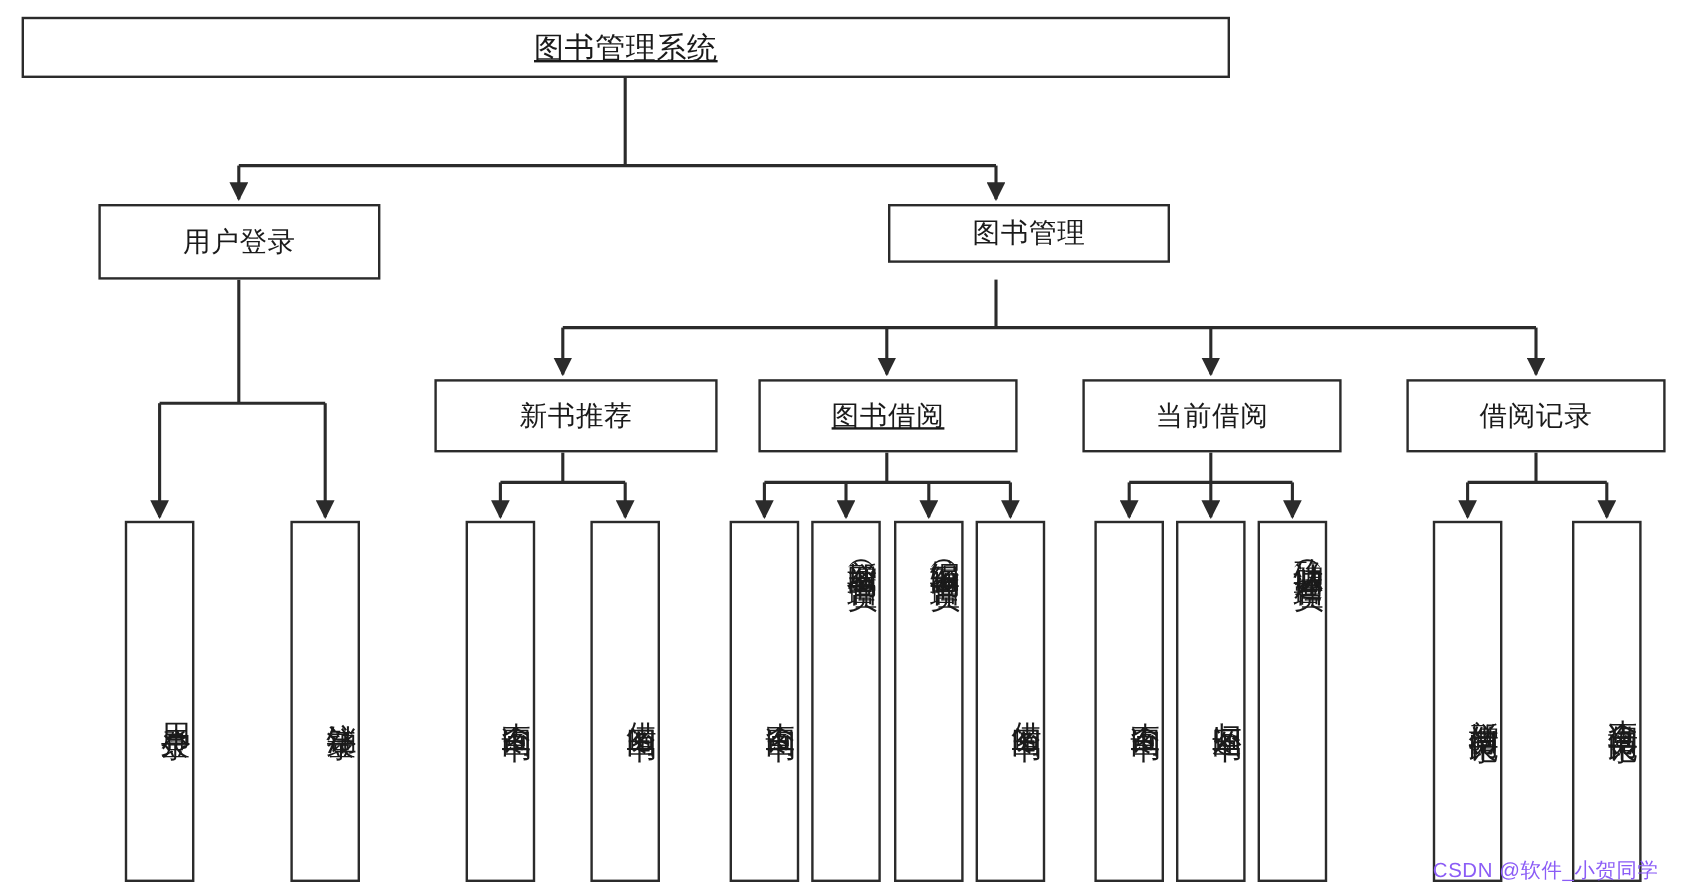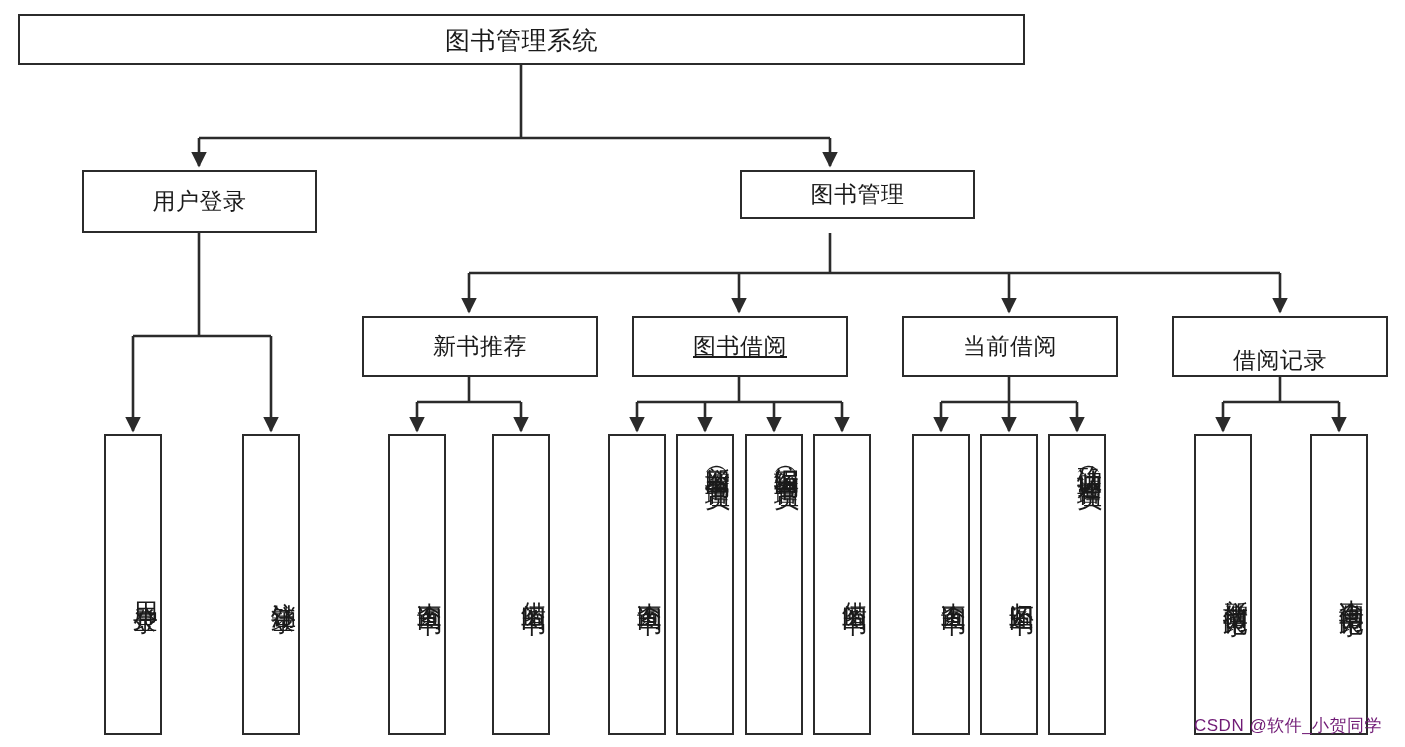--- a/index.html
+++ b/index.html
@@ -54,21 +54,21 @@
     justify-content: center;
     padding-top: 6px;
   }
   .node-v.v-top {
     justify-content: flex-start;
     padding-top: 10px;
   }
   .watermark {
     position: absolute;
     font-size: 17px;
-    color: #701a75;
+    color: #8b5cf6;
     letter-spacing: 0.5px;
     white-space: nowrap;
     user-select: none;
   }
 </style>
 </head>
 <body>
 
 <div id="canvas">
 
@@ -115,41 +115,41 @@
       <path d="M 1009 402 L 1009 431" marker-end="url(#arrow)"></path>
       <path d="M 1077 402 L 1077 431" marker-end="url(#arrow)"></path>
 
       <path d="M 1280 377 L 1280 402"></path>
       <path d="M 1223 402 L 1339 402"></path>
       <path d="M 1223 402 L 1223 431" marker-end="url(#arrow)"></path>
       <path d="M 1339 402 L 1339 431" marker-end="url(#arrow)"></path>
     </g>
   </svg>
 
-  <div class="node node-h node-root" style="left:18px; top:14px; width:1007px; height:51px;">
+  <div class="node node-h node-root" style="left:18px; top:14px; width:1007px; height:51px;text-decoration:underline;">
     <span>图书管理系统</span>
   </div>
 
   <div class="node node-h" style="left:82px; top:170px; width:235px; height:63px;">
     <span>用户登录</span>
   </div>
   <div class="node node-h" style="left:740px; top:170px; width:235px; height:49px;">
     <span>图书管理</span>
   </div>
 
   <div class="node node-h" style="left:362px; top:316px; width:236px; height:61px;">
     <span>新书推荐</span>
   </div>
   <div class="node node-h" style="left:632px; top:316px; width:216px; height:61px;text-decoration:underline;">
     <span>图书借阅</span>
   </div>
   <div class="node node-h" style="left:902px; top:316px; width:216px; height:61px;text-align:center;">
     <span>当前借阅</span>
   </div>
-  <div class="node node-h" style="left:1172px; top:316px; width:216px; height:61px;align-items:flex-end;">
+  <div class="node node-h" style="left:1172px; top:316px; width:216px; height:61px;">
     <span>借阅记录</span>
   </div>
 
   <div class="node node-v" style="left:104px; top:434px; width:58px; height:301px;">
     <span>用户登录</span>
   </div>
   <div class="node node-v" style="left:242px; top:434px; width:58px; height:301px;">
     <span>注销登录</span>
   </div>
 

